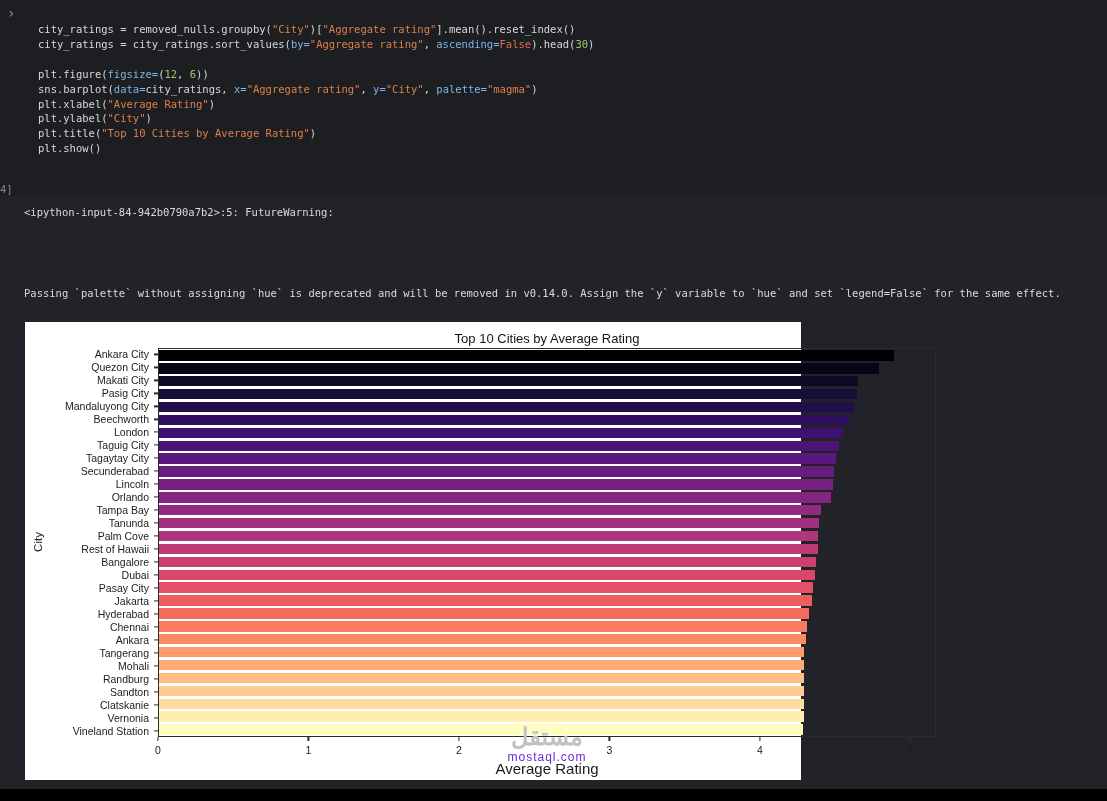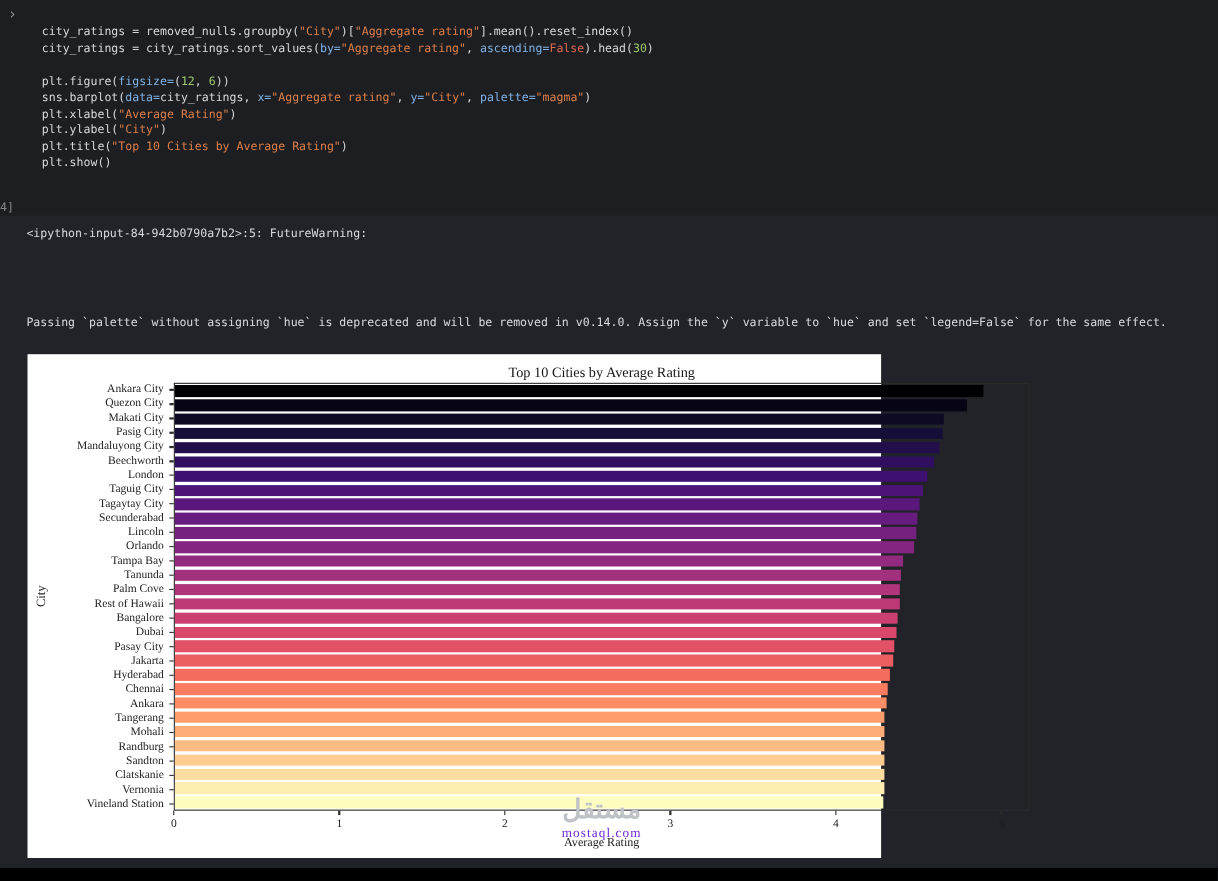--- a/index.html
+++ b/index.html
@@ -23,32 +23,32 @@
   .exec-count { position:absolute; left:0; top:183px; color:#85878c; font-size:10.5px; }
   .gutter-dot { position:absolute; border-radius:50%; }
   .dot1 { left:4px; top:211px; width:4px; height:4px; background:#6b6e73; }
   .dot2 { left:2px; top:329px; width:5px; height:5px; background:#4a4c50; }
   
   .output { position:absolute; top:196px; left:0; right:0; bottom:12px; background:#222328; }
   .warn { position:absolute; left:24px; font-family:"DejaVu Sans Mono", monospace; font-size:10.5px; color:#d9dbe0; white-space:pre; }
   .warn-src { top:10px; }
   .warn-msg { top:67px;margin-top:24px; }
   
-  .figure { position:absolute; left:25px; top:126px; width:776px; height:458px; background:#ffffff; color:#1a1a1a; font-family:Liberation Serif, serif; }
+  .figure { position:absolute; left:25px; top:126px; width:776px; height:458px; background:#ffffff; color:#1a1a1a; font-family:Liberation Sans, sans-serif; }
   .fig-title { position:absolute; left:133px; top:9px; width:778px; text-align:center; font-size:13px; color:#151515; }
   .plot-area { position:absolute; left:133px; top:26px; width:778px; height:389px; border:1px solid #2b2b2b; }
   .bar { position:absolute; left:0; }
   .ylabels { position:absolute; left:0; top:26px; width:133px; height:389px; }
   .ylab { position:absolute; right:9px; transform:translateY(-50%); font-size:10.5px; white-space:nowrap; color:#1c1c1c; }
   .ytick { position:absolute; right:0; width:4px; height:1.2px; background:#2b2b2b; transform:translateY(-50%); }
   .xticks { position:absolute; left:133px; top:415px; width:778px; height:34px; }
   .xtick-mark { position:absolute; top:0; width:1.2px; height:4px; background:#2b2b2b; transform:translateX(-50%); }
   .xtick-label { position:absolute; top:7px; transform:translateX(-50%); font-size:10.5px; color:#1c1c1c; }
   .ylabel-rot { position:absolute; left:13px; top:220px; transform:translate(-50%,-50%) rotate(-90deg); font-size:11.5px; white-space:nowrap; color:#1c1c1c; }
-  .xlabel { position:absolute; left:133px; top:438px; width:778px; text-align:center; font-size:11px; color:#1c1c1c; z-index:3; }
+  .xlabel { position:absolute; left:133px; top:438px; width:778px; text-align:center; font-size:15px; color:#1c1c1c; z-index:3; }
   .watermark { position:absolute; left:133px; top:402px; width:778px; text-align:center; color:#bfc2c6; z-index:5; pointer-events:none; }
   .watermark .ar { font-size:24px; line-height:26px; font-weight:bold; }
   .watermark .lat { font-size:12px; line-height:15px; letter-spacing:1px; color:#6d28d9; }
   
   .bottom-bar { position:absolute; left:0; bottom:0; width:100%; height:12px; background:#000000; }
 </style>
 </head>
 <body>
 
 <div class="code-cell">

